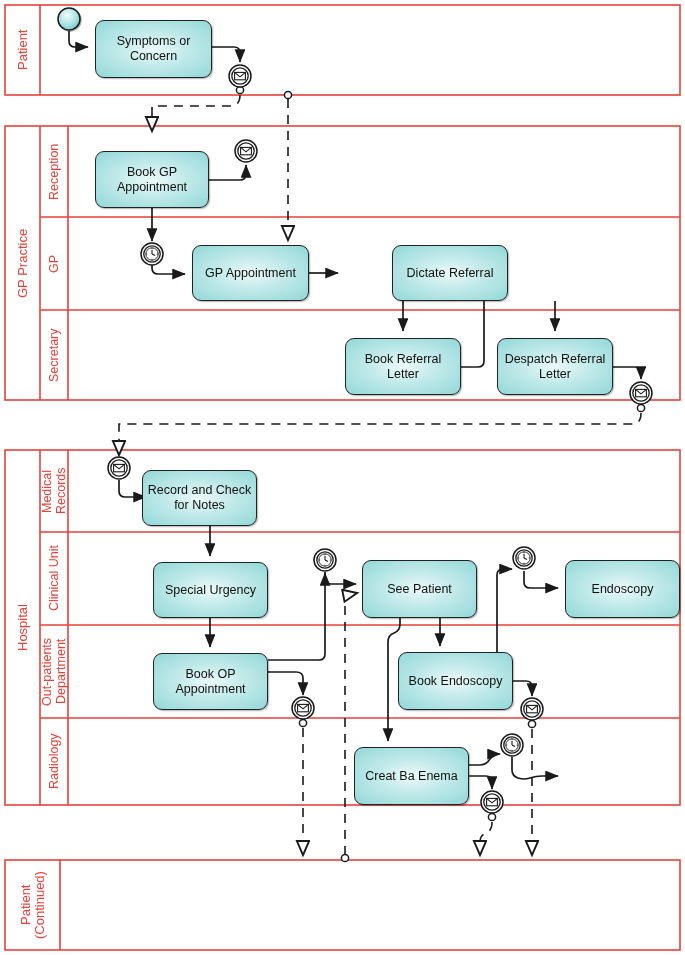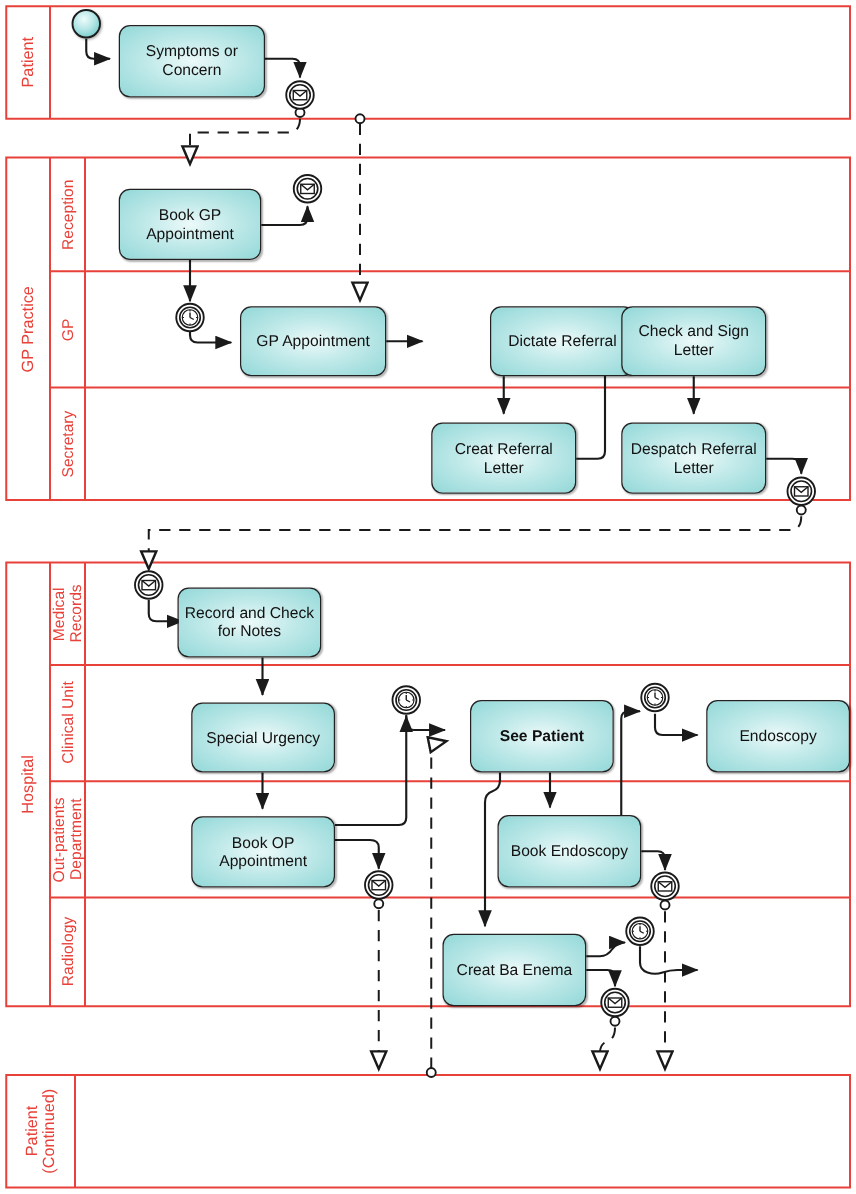--- a/index.html
+++ b/index.html
@@ -215,29 +215,27 @@
 
   <div class="pool-label" style="left:5px;top:860px;width:55px;height:90px;">Patient
 (Continued)</div>
 
   <div class="task" style="left:95px;top:20px;width:117px;height:58px;">Symptoms or
 Concern</div>
   <div class="task" style="left:95px;top:151px;width:114px;height:57px;">Book GP
 Appointment</div>
   <div class="task" style="left:192px;top:245px;width:117px;height:56px;">GP Appointment</div>
   <div class="task" style="left:345px;top:245px;width:116px;height:56px;margin-left:47px;">Dictate Referral</div>
-  <div class="task" style="left:497px;top:245px;width:116px;height:56px;">Check and Sign
-Letter</div>
-  <div class="task" style="left:345px;top:338px;width:116px;height:57px;">Creat Referral
+  <div class="task" style="left:345px;top:338px;width:116px;height:57px;">Book Referral
 Letter</div>
   <div class="task" style="left:497px;top:338px;width:116px;height:57px;">Despatch Referral
 Letter</div>
   <div class="task" style="left:142px;top:470px;width:115px;height:56px;">Record and
 Check for Notes</div>
   <div class="task" style="left:153px;top:562px;width:115px;height:56px;">Special Urgency</div>
-  <div class="task" style="left:376px;top:560px;width:115px;height:58px;font-weight:bold;">See Patient</div>
+  <div class="task" style="left:362px;top:560px;width:115px;height:58px;">See Patient</div>
   <div class="task" style="left:565px;top:560px;width:115px;height:58px;">Endoscopy</div>
   <div class="task" style="left:153px;top:653px;width:115px;height:57px;">Book OP
 Appointment</div>
   <div class="task" style="left:398px;top:652px;width:115px;height:58px;">Book Endoscopy</div>
   <div class="task" style="left:354px;top:747px;width:115px;height:58px;">Creat Ba Enema</div>
 
 </div>
 
 </body></html>

